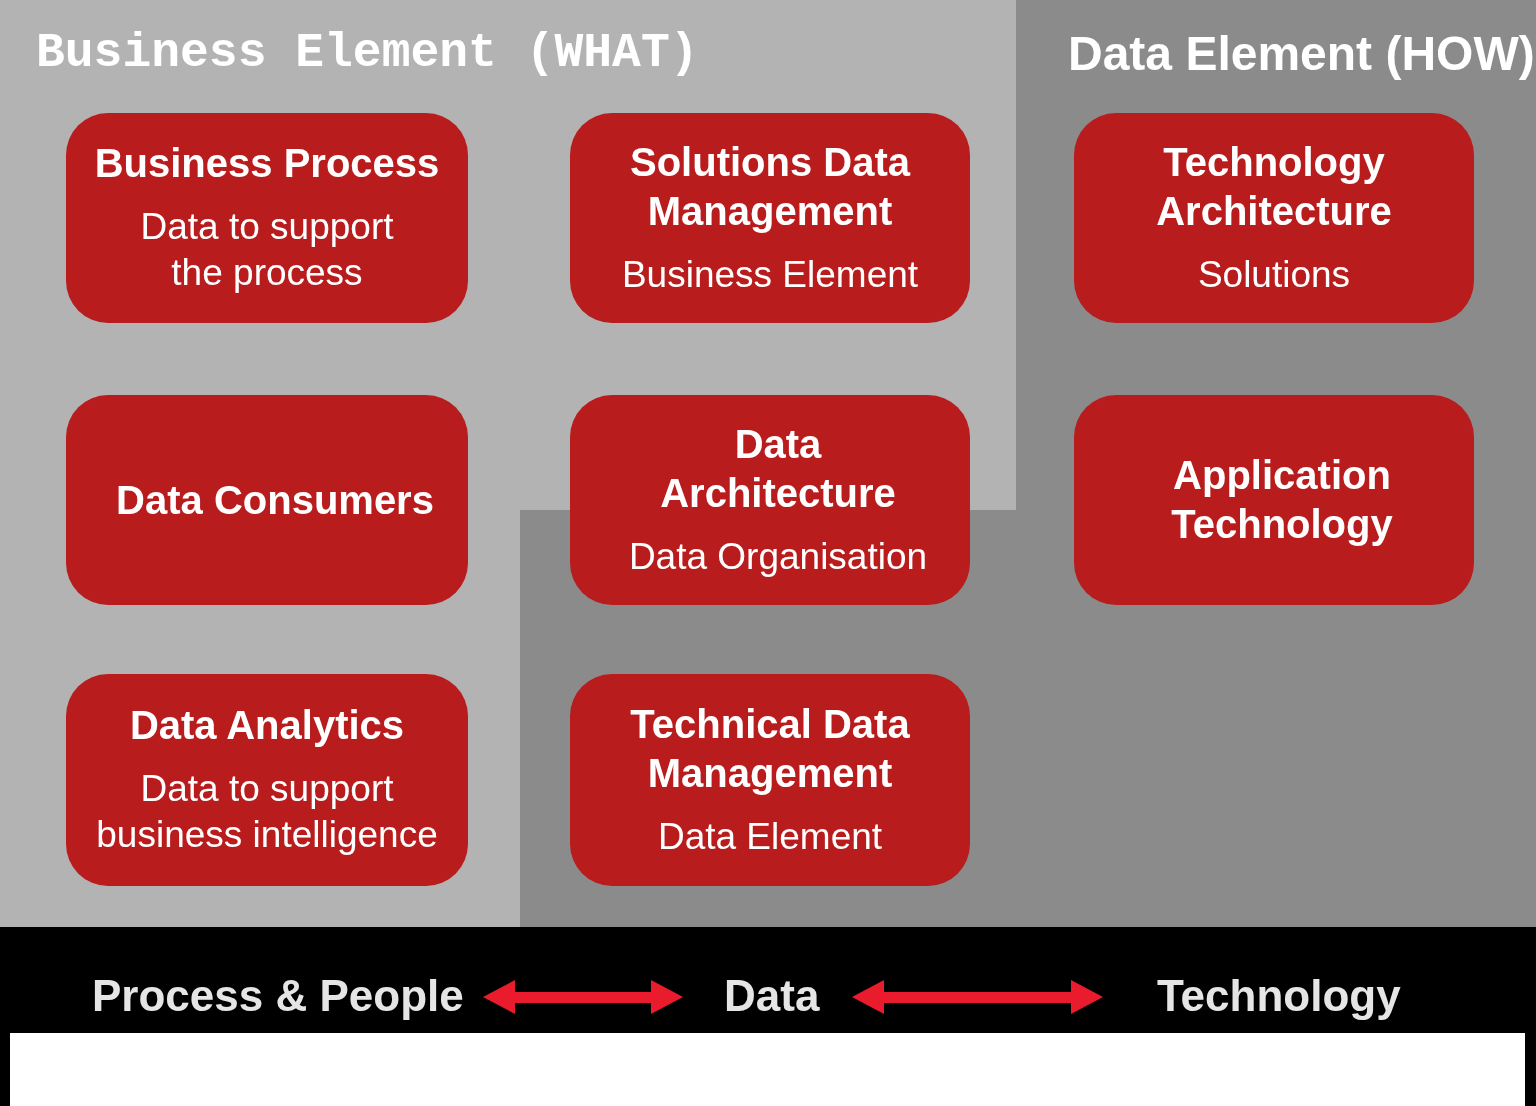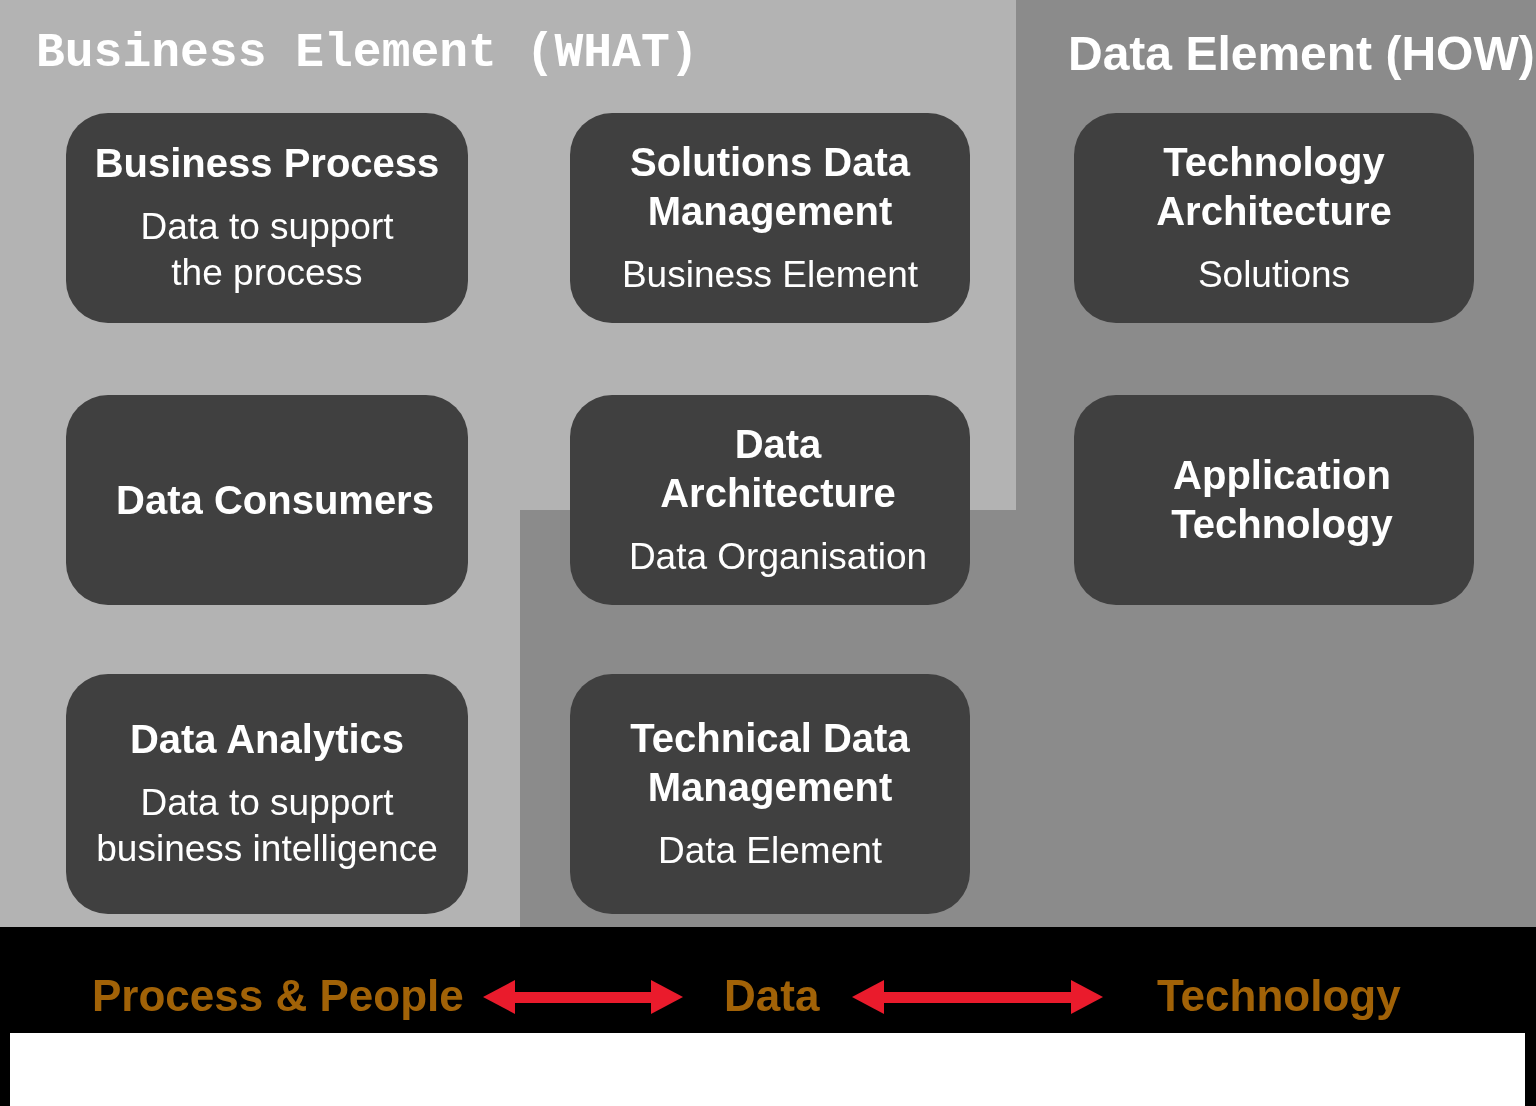--- a/index.html
+++ b/index.html
@@ -7,34 +7,34 @@
     position:relative;width:1536px;height:1106px;background:#000000;
     font-family:"Liberation Sans", sans-serif;overflow:hidden;
   }
   .zone-light{position:absolute;left:0;top:0;width:1016px;height:927px;background:#b3b3b3;}
   .zone-dark-right{position:absolute;left:1016px;top:0;width:520px;height:927px;background:#8b8b8b;}
   .zone-dark-mid{position:absolute;left:520px;top:510px;width:496px;height:417px;background:#8b8b8b;}
   .zone-label{position:absolute;font-size:48px;font-weight:700;color:#ffffff;white-space:nowrap;}
   .zone-label.what{left:36px;top:26px;font-family:Liberation Mono, monospace;}
   .zone-label.how{left:1068px;top:26px;}
   .box{
-    position:absolute;background:#404040;border-radius:42px;color:#ffffff;
+    position:absolute;background:#b91c1c;border-radius:42px;color:#ffffff;
     display:flex;flex-direction:column;align-items:center;justify-content:center;
     text-align:center;padding:0 12px;box-sizing:border-box;
   }
   .c1{left:66px;width:402px;}
   .c2{left:570px;width:400px;}
   .c3{left:1074px;width:400px;}
   .r1{top:113px;height:210px;}
   .r2{top:395px;height:210px;padding-left:28px;}
-  .r3{top:674px;height:240px;}
+  .r3{top:674px;height:212px;}
   .box-title{font-size:40px;font-weight:700;line-height:1.22;white-space:pre-line;}
   .box-sub{font-size:37px;font-weight:400;line-height:1.25;white-space:pre-line;margin-top:16px;}
   .footer-label{
-    position:absolute;top:974px;font-size:44px;font-weight:700;color:#a16207;
+    position:absolute;top:974px;font-size:44px;font-weight:700;color:#e5e5e5;
     line-height:44px;white-space:nowrap;
   }
   .footer-label.process{left:92px;}
   .footer-label.data{left:724px;}
   .footer-label.technology{left:1157px;}
   .arrow{position:absolute;top:980px;height:34px;display:flex;align-items:center;}
   .arrow.a1{left:483px;width:200px;}
   .arrow.a2{left:852px;width:251px;}
   .arrow .head-l{width:0;height:0;border-top:17px solid transparent;border-bottom:17px solid transparent;border-right:32px solid #ea1b2c;}
   .arrow .shaft{height:11px;background:#ea1b2c;flex:1;}

